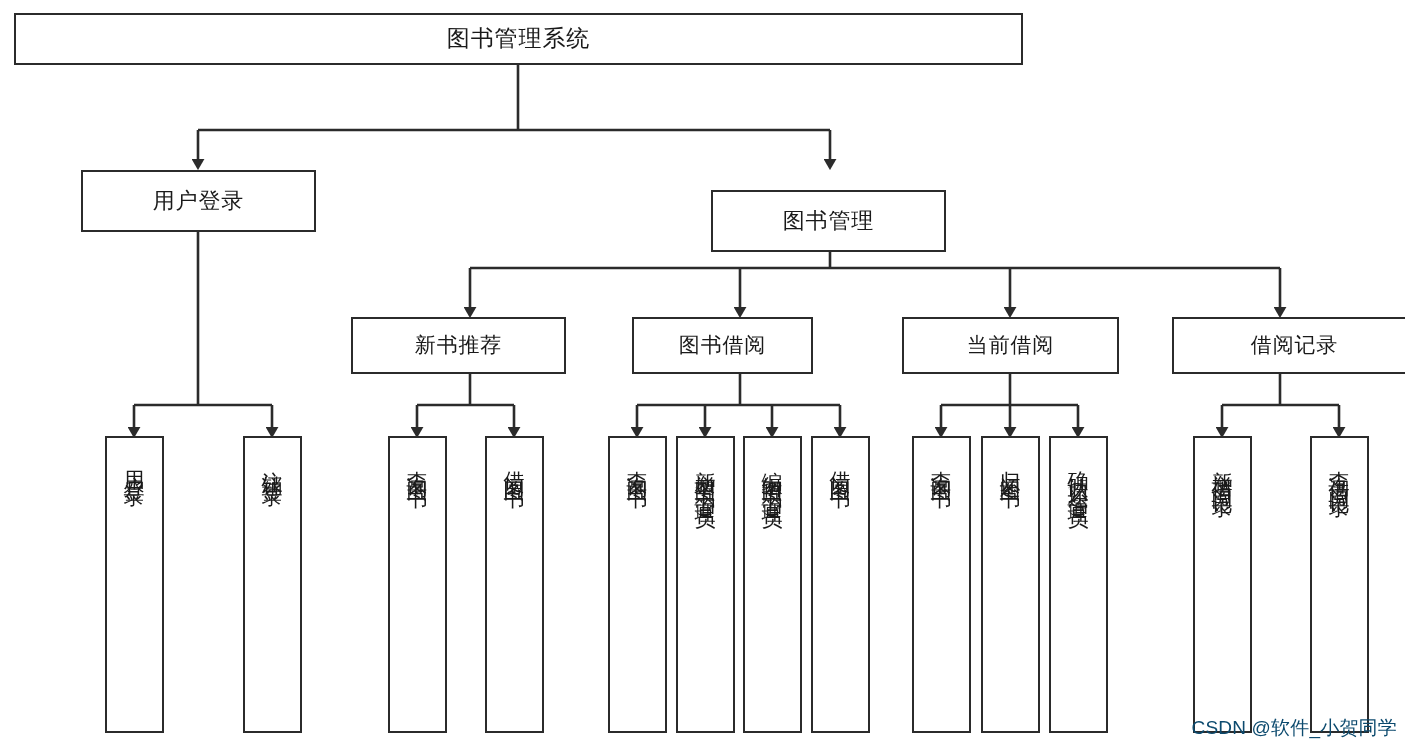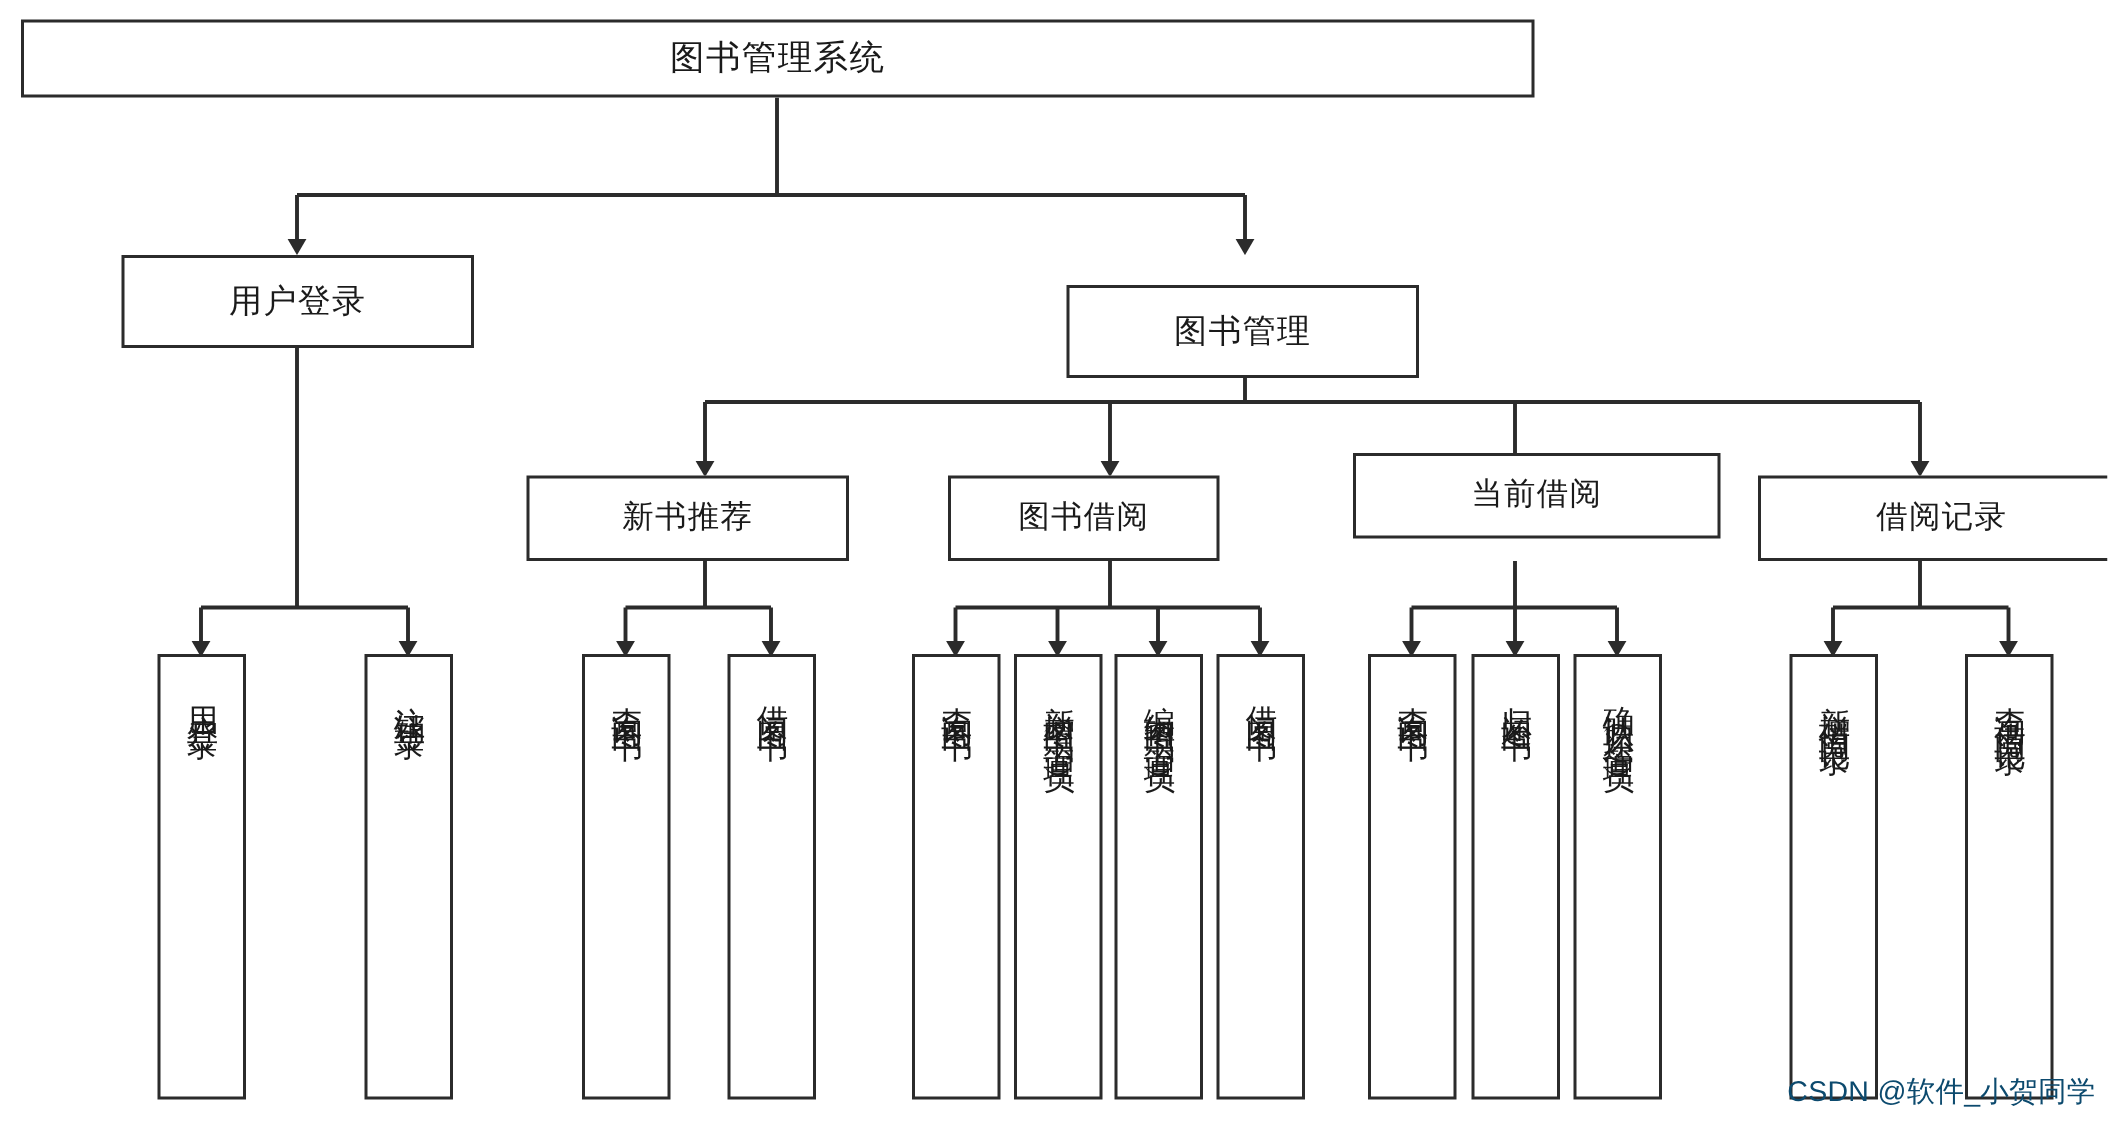--- a/index.html
+++ b/index.html
@@ -148,21 +148,21 @@
   <div class="node h" style="left:711px; top:170px; width:235px; height:62px;margin-top:20px;">
     <span class="label">图书管理</span>
   </div>
 
   <div class="node l3" style="left:351px; top:317px; width:215px; height:57px;">
     <span class="label">新书推荐</span>
   </div>
   <div class="node l3" style="left:632px; top:317px; width:181px; height:57px;">
     <span class="label">图书借阅</span>
   </div>
-  <div class="node l3" style="left:902px; top:302px; width:245px; height:57px;">
+  <div class="node l3" style="left:902px; top:317px; width:217px; height:57px;">
     <span class="label">当前借阅</span>
   </div>
   <div class="node l3" style="left:1172px; top:317px; width:245px; height:57px;">
     <span class="label">借阅记录</span>
   </div>
 
   <div class="node leaf" style="left:105px; top:436px; width:59px; height:297px;">
     <span class="label">用户登录</span>
   </div>
   <div class="node leaf" style="left:243px; top:436px; width:59px; height:297px;">

